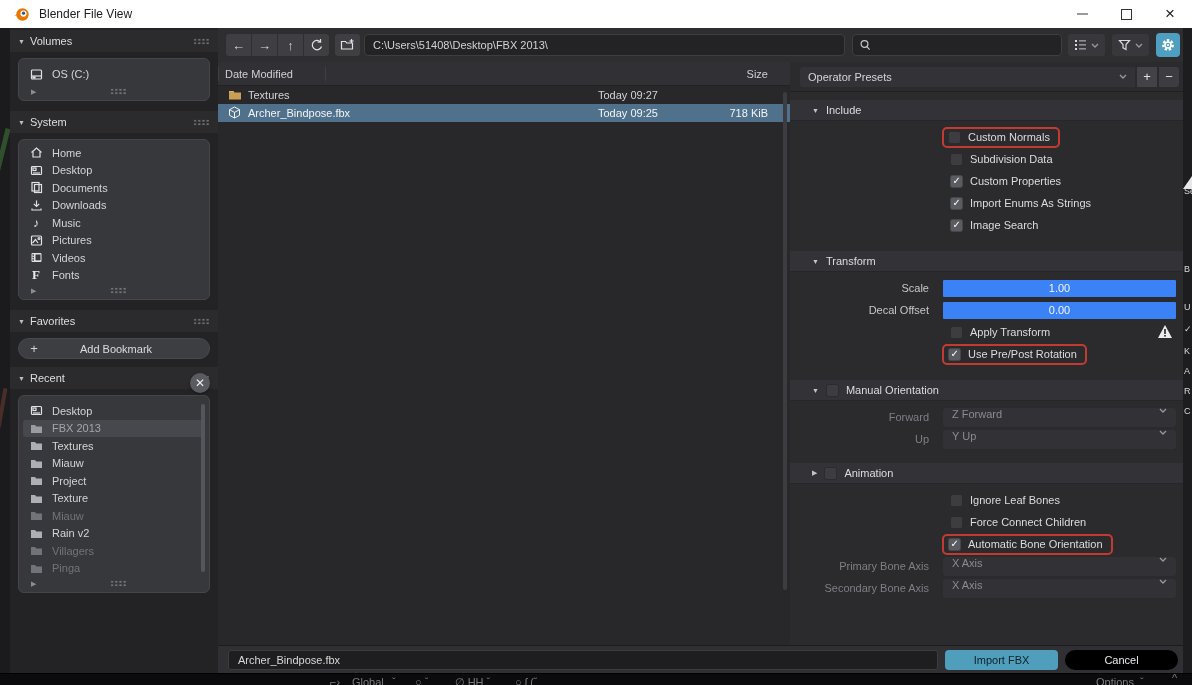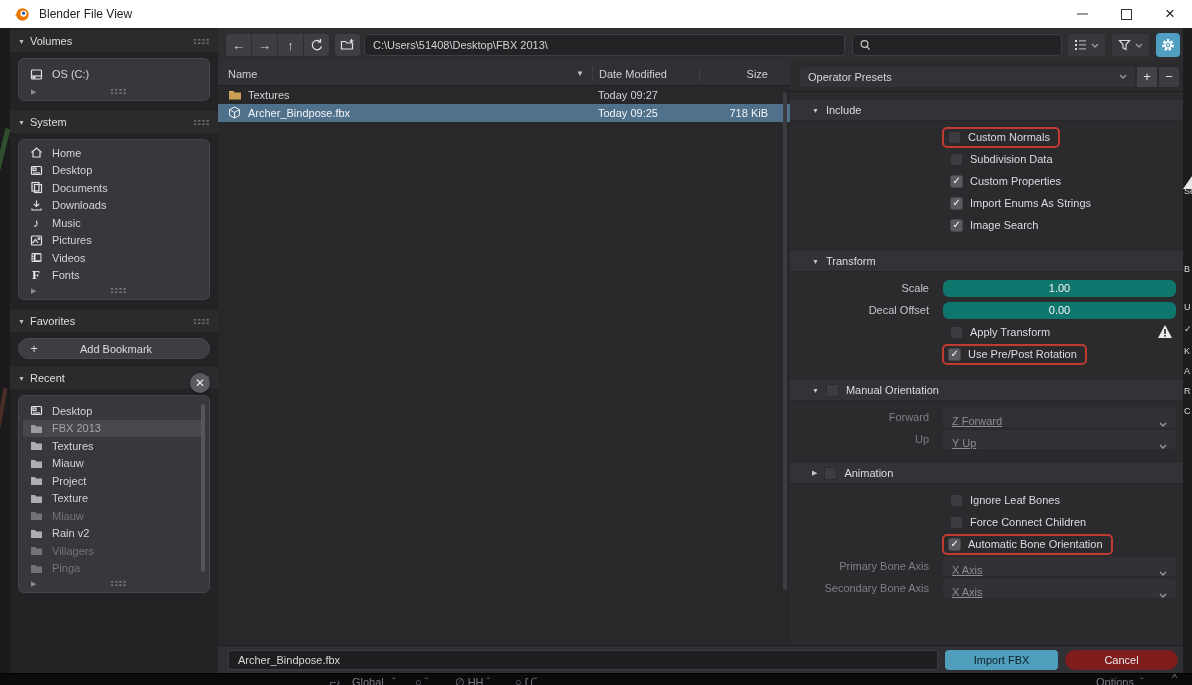--- a/index.html
+++ b/index.html
@@ -112,37 +112,37 @@
   .secbody { padding:5px 0 7px 0; }
   .crow { display:flex; align-items:center; height:22px; padding-left:160px; font-size:11px; color:#dcdce0; position:relative; }
   .cb { width:13px; height:13px; border-radius:2.5px; background:#3c3c41; border:1px solid #2b2b2e;
         margin-right:7px; flex:0 0 13px; position:relative; }
   .cb.on { background:#5a5c61; border-color:#47474b; }
   .cb.on::after { content:"✓"; position:absolute; left:1.5px; top:-1px; color:#fff; font-size:10px; }
   .redbox { display:inline-flex; align-items:center; border:2px solid #c23b32; padding:2px 8px 2px 4px; border-radius:5px; }
   .frow { display:flex; align-items:center; height:22px; padding-right:7px; }
   .flabel { width:153px; text-align:right; padding-right:14px; font-size:11px; color:#c6c7ca; flex:0 0 153px; }
   .flabel.dim { color:#7e7f84; }
-  .pill { flex:1; height:17px; background:#0f766e; border-radius:6px; color:#f4f4f5; font-size:11px;
+  .pill { flex:1; height:17px; background:#3b82f6; border-radius:1px; color:#f4f4f5; font-size:11px;
           text-align:center; line-height:17px; }
-  .dd { flex:1; height:19px; background:#313136; border-radius:3px; display:flex; align-items:flex-end;
-        padding:0 9px; font-size:11px; color:#8b8c90;text-decoration:underline; }
+  .dd { flex:1; height:19px; background:#313136; border-radius:3px; display:flex; align-items:flex-start;
+        padding:0 9px; font-size:11px; color:#8b8c90; }
   .dd .chev { margin-left:auto; }
   .warn { position:absolute; right:10px; top:3px; }
 
   
   #bottombar { position:absolute; left:218px; top:645px; width:965px; height:28px; background:#303034;
                border-top:1px solid #1c1c1e; }
   #fname { position:absolute; left:10px; top:4px; width:710px; height:20px; background:#1e1e21;
            border:1px solid #3c3c40; border-radius:3px; color:#d8d8da; font-size:11px; padding:0 9px;
            outline:none; font-family:"Liberation Sans",sans-serif; }
   .footbtn { position:absolute; top:4px; width:113px; height:20px; border-radius:4px; font-size:11px;
              display:flex; align-items:center; justify-content:center; }
   #import-btn { left:727px; background:#4f9fbc; color:#0f2029; }
-  #cancel-btn { left:847px; background:#7f1d1d; color:#e8e8ea;border-radius:10px; }
+  #cancel-btn { left:847px; background:#000000; color:#e8e8ea;border-radius:10px; }
 
   .chev polyline { stroke:#97979b; stroke-width:1.4; fill:none; }
   svg.lineic * { stroke:#e2e2e4; stroke-width:1.2; fill:none; }
 </style>
 </head>
 <body>
 
 <div id="screen">
 
   <div id="titlebar">
@@ -434,24 +434,20 @@
       <svg width="16" height="16" viewBox="0 0 16 16">
           <circle cx="8" cy="8" r="4.6" fill="none" stroke="#ffffff" stroke-width="2.6" stroke-dasharray="2.3 1.7"></circle>
           <circle cx="8" cy="8" r="3" fill="none" stroke="#ffffff" stroke-width="1.6"></circle>
           <circle cx="8" cy="8" r="1.1" fill="#ffffff"></circle>
         </svg>
     </div>
   </div>
 
   <div id="filelist">
     <div id="fl-head">
-      <div class="col-name">
-        <span>Name</span>
-        <span class="sort">▼</span>
-      </div>
       <div class="sep"></div>
       <div class="col-date">Date Modified</div>
       <div class="sep"></div>
       <div class="col-size">Size</div>
     </div>
     <div class="filerow">
       <div class="col-name">
           <span class="ic">
         <svg width="14" height="14" viewBox="0 0 14 14">
               <path d="M1 3 h4.2 l1.4 1.6 H13 V11.5 H1 Z" fill="#c9a053"></path>

